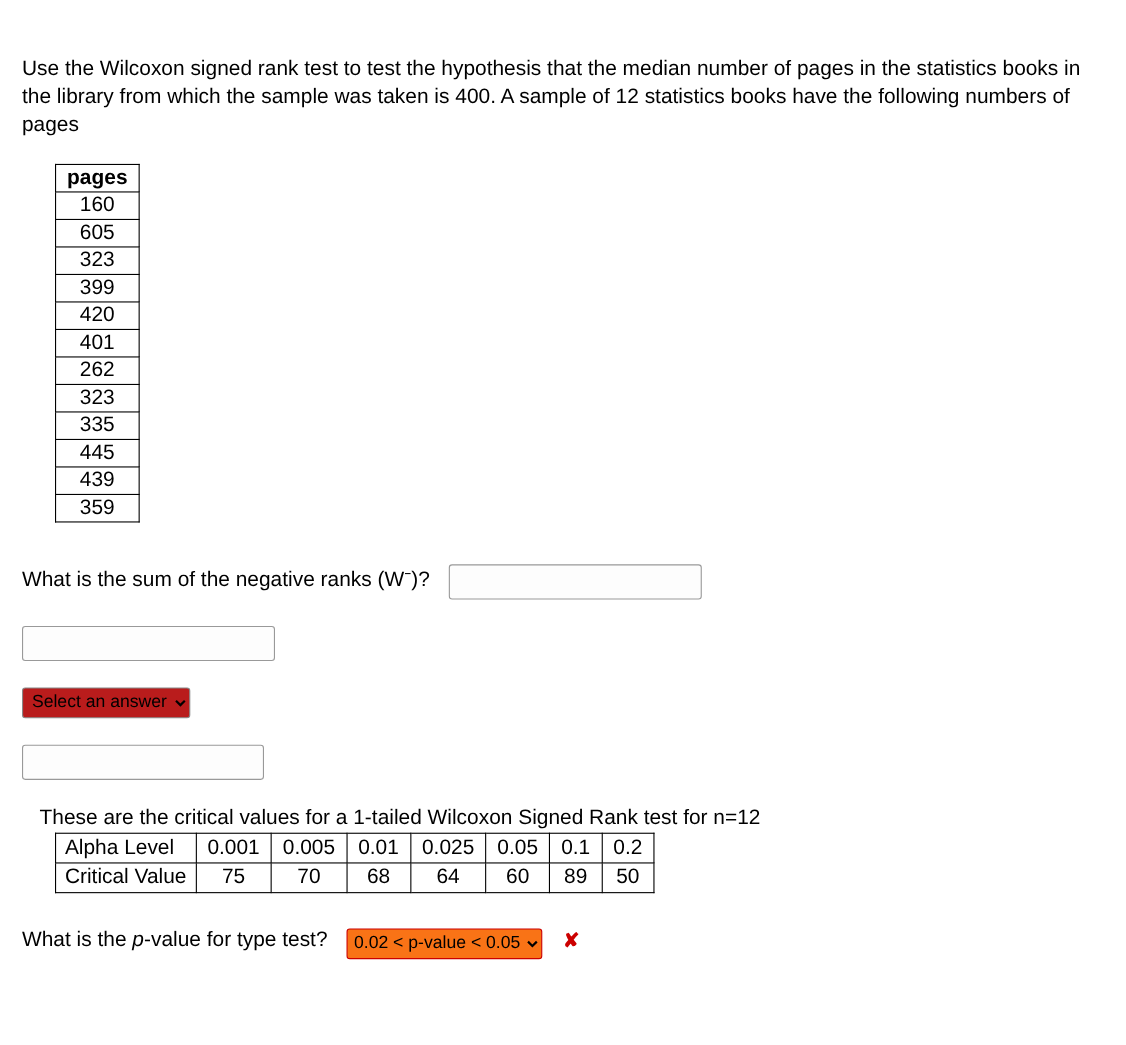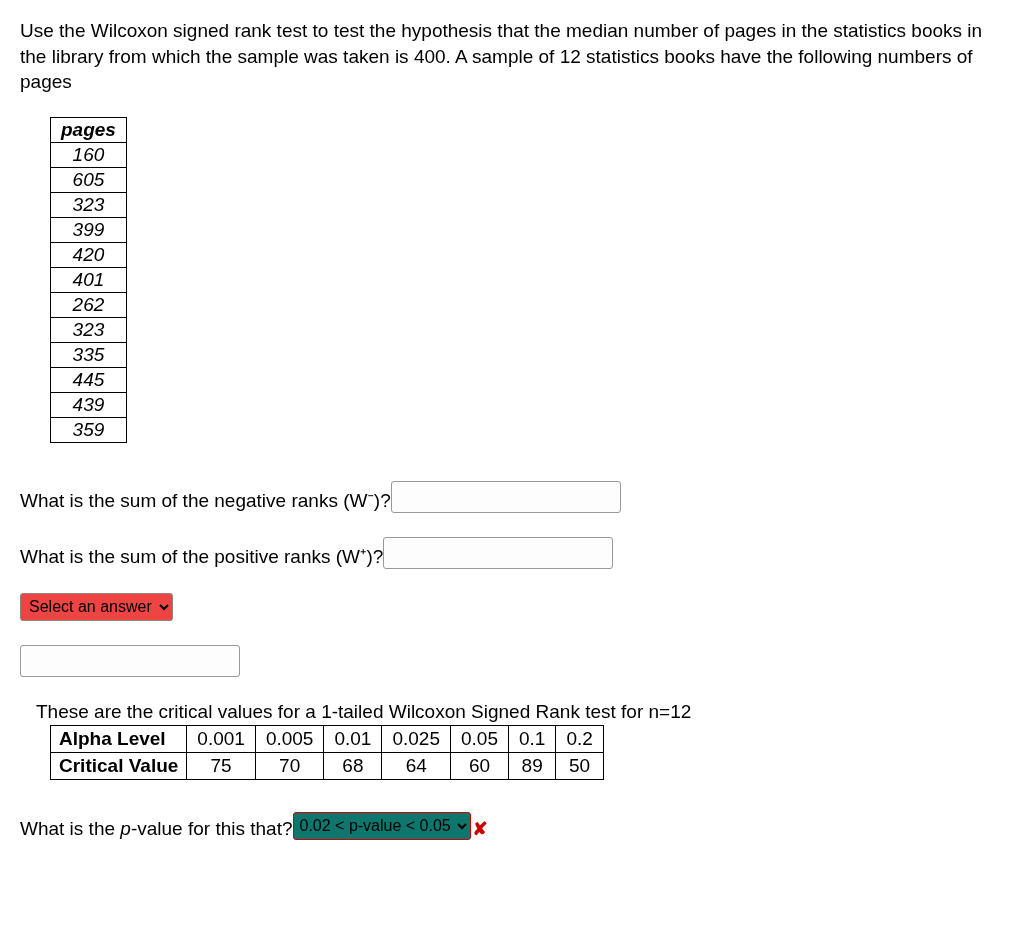--- a/index.html
+++ b/index.html
@@ -5,79 +5,78 @@
     * { box-sizing: border-box; }
     body {
       font-family: -apple-system, BlinkMacSystemFont, "Segoe UI", Helvetica, Arial, sans-serif;
       font-size: 19px;
       color: #000;
       margin: 0;
       padding: 18px 20px;
       width: 1024px;
       background: #fff;
     }
-    .intro { line-height: 1.35; margin-bottom: 22px; }
+    .intro { line-height: 1.35; margin-bottom: 22px; margin-top: 32px; }
     .data-table {
       border-collapse: collapse;
       margin-left: 30px;
       margin-bottom: 38px;
-      font-style: italic;
     }
     .data-table th, .data-table td {
       border: 1px solid #000;
       padding: 1px 10px;
       text-align: center;
       min-width: 62px;
     }
     .data-table th { font-weight: 700; }
     .qrow {
       display: flex;
-      align-items: flex-end;
-      gap: 0;
+      align-items: flex-start;
+      gap: 17px;
       margin-bottom: 24px;
     }
     .qrow label, .qrow span { white-space: nowrap; }
     .text-input {
       border: 1px solid #999;
       border-radius: 3px;
       height: 32px;
       padding: 2px 6px;
       font-size: 18px;
       background: #fdfdfd;
     }
     .text-input.w-large { width: 230px; }
     .text-input.w-med { width: 220px; }
     select.selbox {
       border: 1px solid #888;
       border-radius: 3px;
-      background: #ef4444;
+      background: #b91c1c;
       font-size: 16px;
       padding: 3px 4px;
       height: 28px;
     }
     .crit-intro { margin-bottom: 2px; margin-top: 6px; margin-left: 16px; }
     .crit-table {
       border-collapse: collapse;
       margin-left: 30px;
       margin-bottom: 32px;
     }
     .crit-table th, .crit-table td {
       border: 1px solid #000;
       padding: 2px 10px;
       text-align: center;
       font-weight: 400;
     }
-    .crit-table .rowlabel { font-weight: 700; text-align: left; padding-left: 8px; padding-right: 8px;}
+    .crit-table .rowlabel { font-weight: 400; text-align: left; padding-left: 8px; padding-right: 8px;}
     .pvalue-select {
       border: 1px solid #c00;
       border-radius: 3px;
       font-size: 16px;
       padding: 3px 2px;
       height: 28px;
-      background: #0f766e;
+      background: #f97316;
     }
     .wrong-x {
       color: #c00;
       font-weight: 700;
       font-size: 18px;
       margin-left: 2px;
     }
     .italic { font-style: italic; }
   </style>
 </head>
@@ -130,21 +129,20 @@
       </tr>
     </tbody>
 </table>
 
 <div class="qrow">
   <label>What is the sum of the negative ranks (W⁻)?</label>
   <input class="text-input w-large" type="text" style="">
 </div>
 
 <div class="qrow">
-  <label>What is the sum of the positive ranks (W⁺)?</label>
   <input class="text-input w-large" type="text" style="">
 </div>
 
 <div class="qrow">
   <select class="selbox">
     <option>Select an answer</option>
   </select>
 </div>
 
 <div class="qrow">
@@ -172,19 +170,19 @@
         <td>64</td>
         <td>60</td>
         <td>89</td>
         <td>50</td>
       </tr>
 </tbody>
   </table>
 
 <div class="qrow">
   <span>
-    <span>What is the </span><span class="italic">p</span><span>-value for this that?</span>
+    <span>What is the </span><span class="italic">p</span><span>-value for type test?</span>
   </span>
   <select class="pvalue-select">
     <option>0.02 &lt; p-value &lt; 0.05</option>
   </select>
   <span class="wrong-x">✘</span>
 </div>
 
 </body></html>

